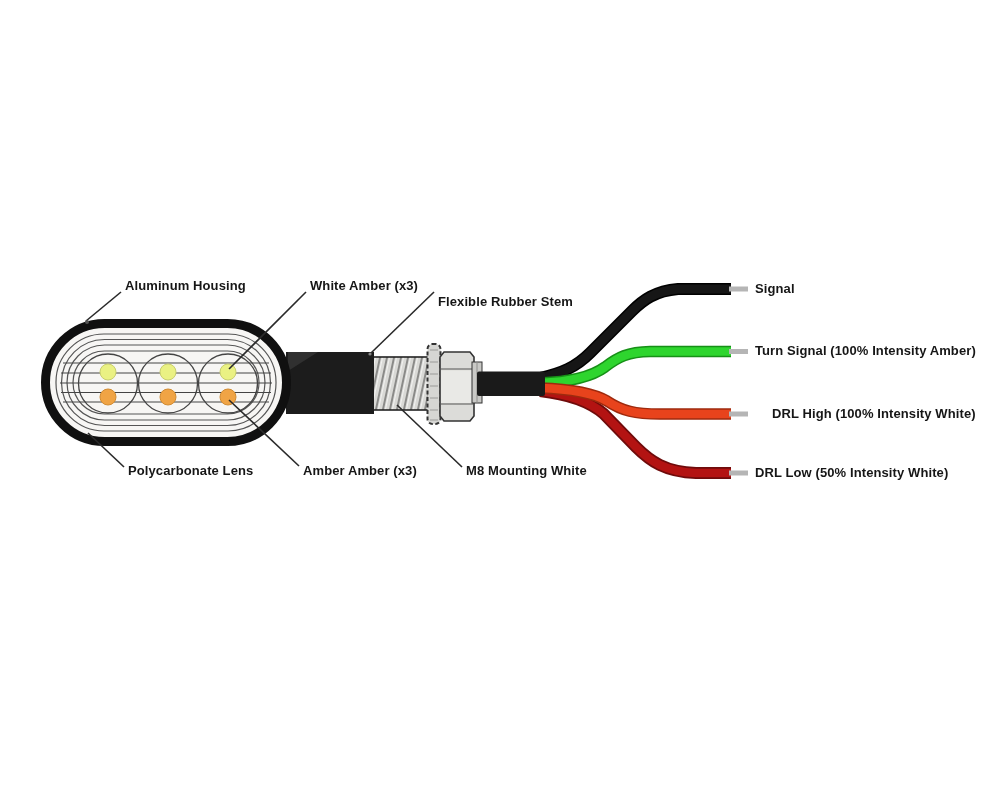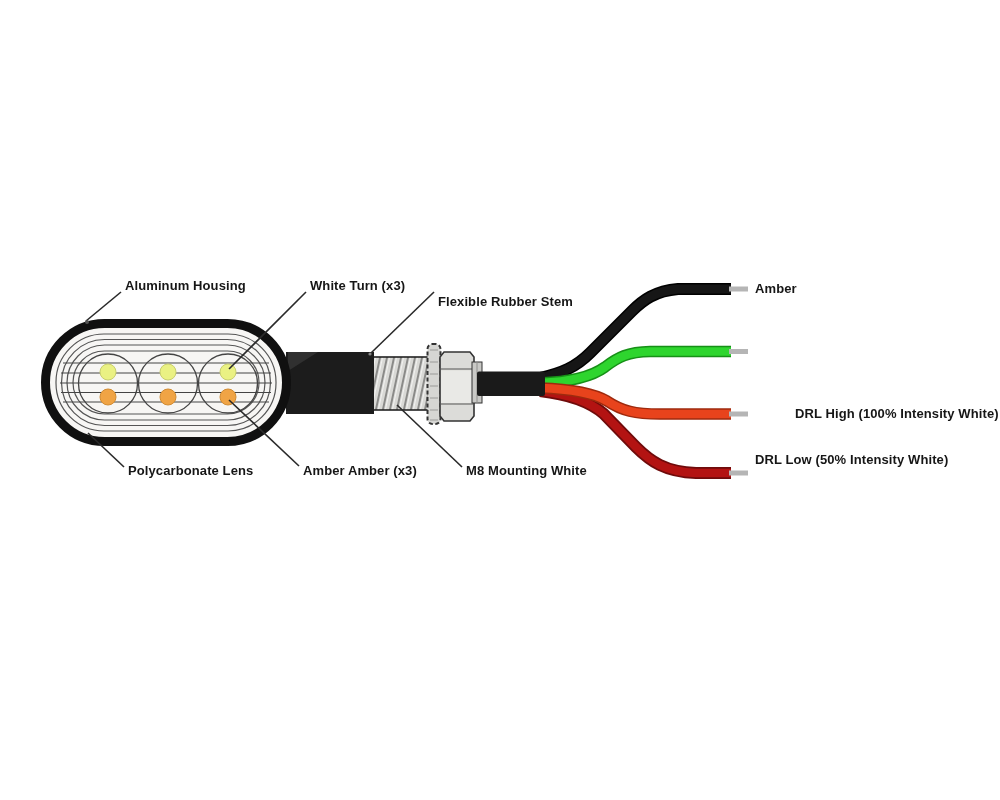--- a/index.html
+++ b/index.html
@@ -92,23 +92,24 @@
     <circle cx="87" cy="322" r="2" fill="#555"></circle>
     <line x1="306" y1="292" x2="229" y2="369" stroke="#2a2a2a" stroke-width="1.6"></line>
     <line x1="434" y1="292" x2="371" y2="353" stroke="#2a2a2a" stroke-width="1.6"></line>
     <circle cx="370" cy="354" r="1.6" fill="#888"></circle>
     <line x1="124" y1="467" x2="88" y2="433" stroke="#2a2a2a" stroke-width="1.6"></line>
     <line x1="299" y1="466" x2="229" y2="400" stroke="#2a2a2a" stroke-width="1.6"></line>
     <line x1="462" y1="467" x2="397" y2="405" stroke="#2a2a2a" stroke-width="1.6"></line>
   </svg>
 
   <div class="lbl" style="left:125px;top:278px;">Aluminum Housing</div>
-  <div class="lbl" style="left:310px;top:278px;">White Turn (x3)</div>
+  <div class="lbl" style="left:310px;top:278px;">White Amber (x3)</div>
   <div class="lbl" style="left:438px;top:294px;">Flexible Rubber Stem</div>
   <div class="lbl" style="left:128px;top:463px;">Polycarbonate Lens</div>
   <div class="lbl" style="left:303px;top:463px;">Amber Amber (x3)</div>
   <div class="lbl" style="left:466px;top:463px;">M8 Mounting White</div>
 
-  <div class="lbl" style="left:755px;top:281px;">Amber</div>
-  <div class="lbl" style="left:755px;top:406px;padding-left:40px;">DRL High (100% Intensity White)</div>
-  <div class="lbl" style="left:755px;top:452px;">DRL Low (50% Intensity White)</div>
+  <div class="lbl" style="left:755px;top:281px;">Signal</div>
+  <div class="lbl" style="left:755px;top:343px;">Turn Signal (100% Intensity Amber)</div>
+  <div class="lbl" style="left:732px;top:406px;padding-left:40px;">DRL High (100% Intensity White)</div>
+  <div class="lbl" style="left:755px;top:465px;">DRL Low (50% Intensity White)</div>
 
 </div>
 
 </body></html>

